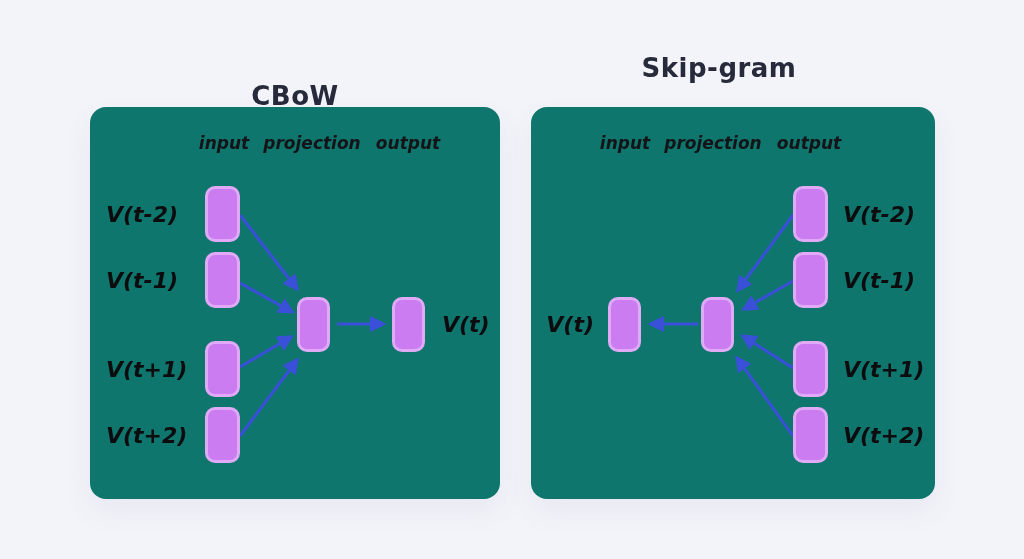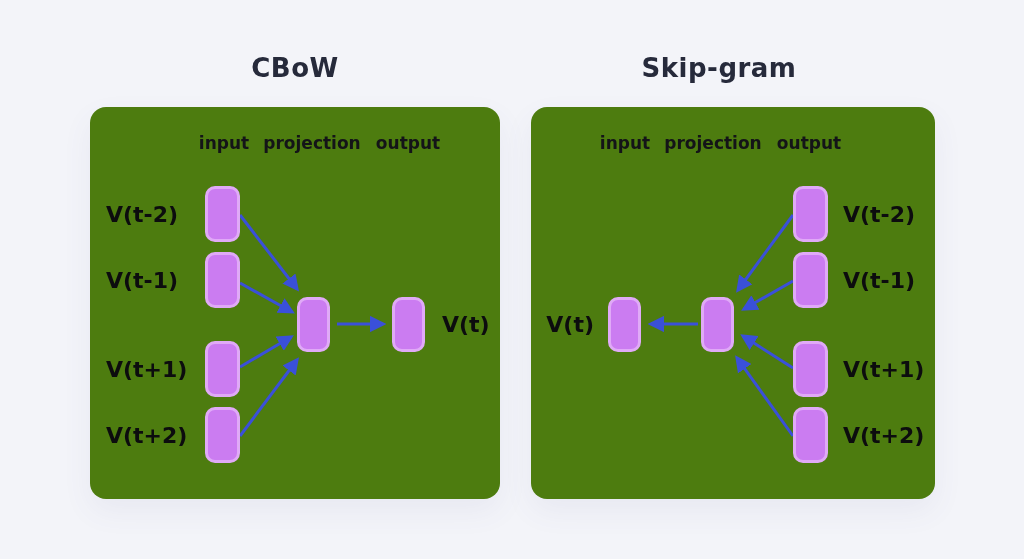--- a/index.html
+++ b/index.html
@@ -10,27 +10,28 @@
     overflow: hidden;
   }
   .canvas { position: relative; width: 1024px; height: 559px; background: #f3f4f9; }
 
   .panel-title {
     position: absolute; top: 53px;
     text-align: center;
     font-size: 26px; font-weight: bold;
     color: #262a3b; letter-spacing: 0.5px;
   }
-  .panel-title.left  { left: 90px;  width: 410px; }
+  .panel-title.left  { left: 90px;  width: 410px; margin-top: 28px; }
   .panel-title.right { left: 517px; width: 404px; }
 
   .panel {
     position: absolute; top: 107px; height: 392px;
-    background: #4d7c0f; border-radius: 16px;
+    background: #0f766e; border-radius: 16px;
     box-shadow: 0 12px 30px rgba(80, 80, 140, 0.07);
+    font-style: italic;
   }
   .panel.left  { left: 90px;  width: 410px; }
   .panel.right { left: 531px; width: 404px; }
 
   .col-header {
     position: absolute; top: 26px;
     transform: translateX(-50%);
     font-size: 17px; font-weight: bold; color: #141418;
     white-space: nowrap;
   }

